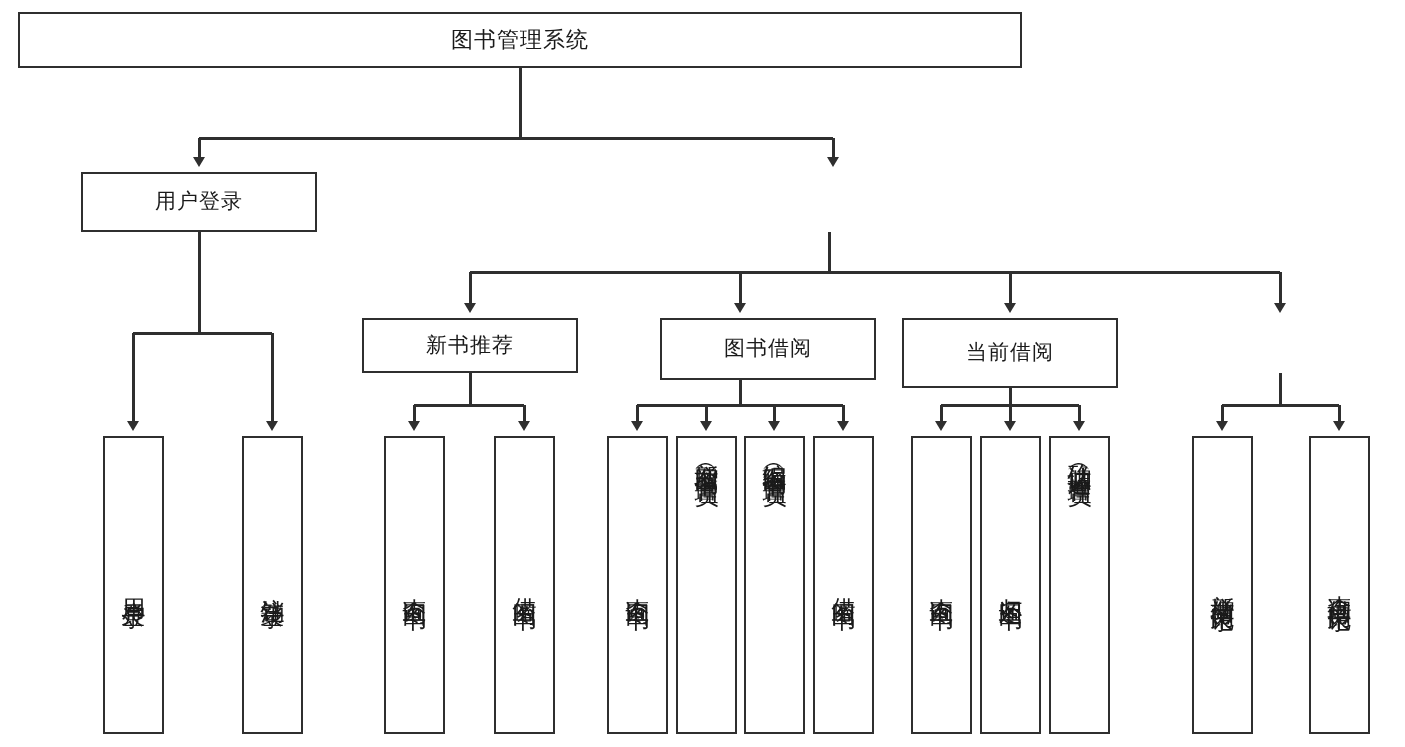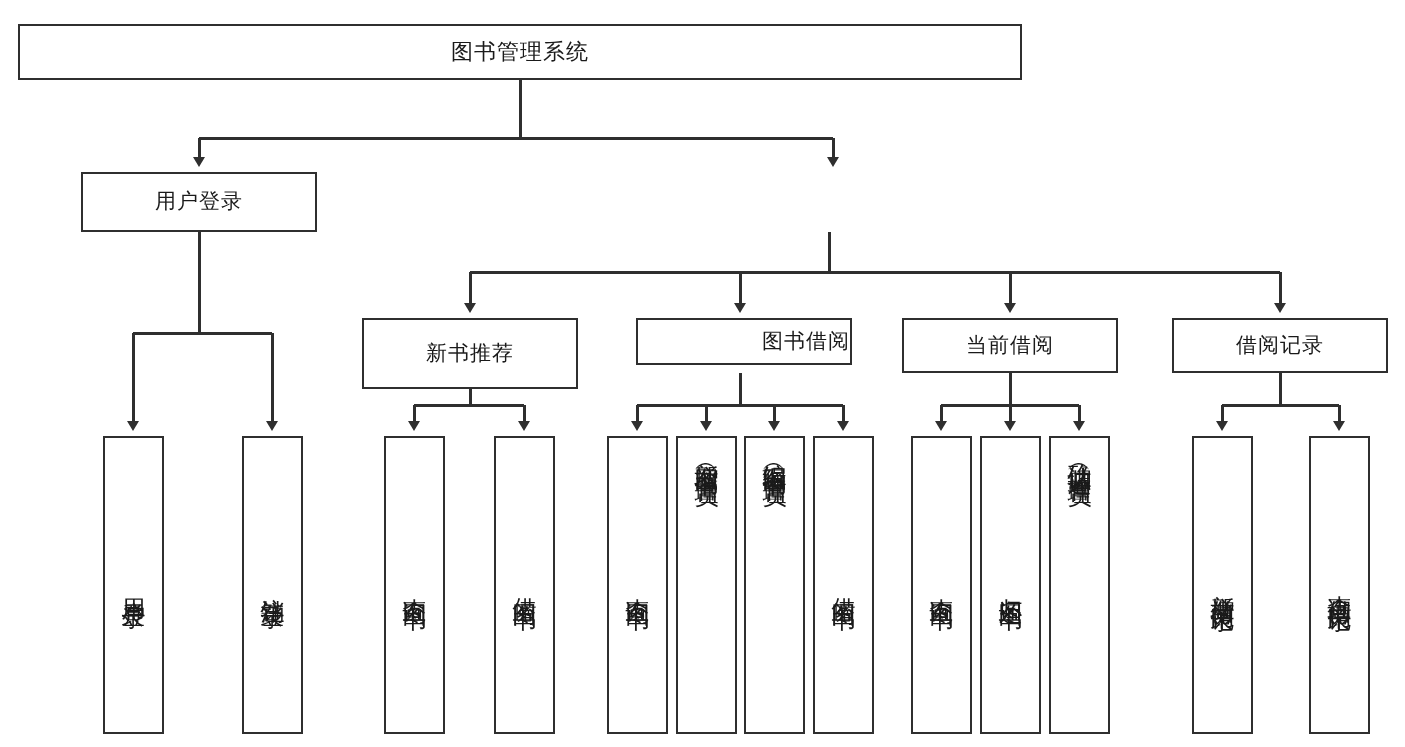--- a/index.html
+++ b/index.html
@@ -122,39 +122,36 @@
       <path d="M1010,405 L1010,422" marker-end="url(#arrow)"></path>
       <path d="M1079,405 L1079,422" marker-end="url(#arrow)"></path>
 
       <path d="M1280,373 L1280,405"></path>
       <path d="M1222,405 L1339,405"></path>
       <path d="M1222,405 L1222,422" marker-end="url(#arrow)"></path>
       <path d="M1339,405 L1339,422" marker-end="url(#arrow)"></path>
     </g>
   </svg>
 
-  <div class="node root horizontal" style="left:18px; top:12px; width:1004px; height:56px;margin-top:12px;">
+  <div class="node root horizontal" style="left:18px; top:12px; width:1004px; height:56px;">
     <span class="label">图书管理系统</span>
   </div>
 
   <div class="node horizontal" style="left:81px; top:172px; width:236px; height:60px;">
     <span class="label">用户登录</span>
   </div>
 
-  <div class="node horizontal" style="left:362px; top:318px; width:216px; height:71px;">
+  <div class="node horizontal" style="left:362px; top:318px; width:216px; height:55px;">
     <span class="label">新书推荐</span>
   </div>
-  <div class="node horizontal" style="left:636px; top:318px; width:216px; height:47px;justify-content:flex-end;">
+  <div class="node horizontal" style="left:660px; top:318px; width:216px; height:62px;">
     <span class="label">图书借阅</span>
   </div>
-  <div class="node horizontal" style="left:902px; top:318px; width:216px; height:55px;">
+  <div class="node horizontal" style="left:902px; top:318px; width:216px; height:70px;">
     <span class="label">当前借阅</span>
-  </div>
-  <div class="node horizontal" style="left:1172px; top:318px; width:216px; height:55px;">
-    <span class="label">借阅记录</span>
   </div>
 
   <div class="node vertical centered" style="left:103px; top:436px; width:61px; height:298px;">
     <span class="label">用户登录</span>
   </div>
   <div class="node vertical centered" style="left:242px; top:436px; width:61px; height:298px;">
     <span class="label">注销登录</span>
   </div>
 
   <div class="node vertical centered" style="left:384px; top:436px; width:61px; height:298px;">

